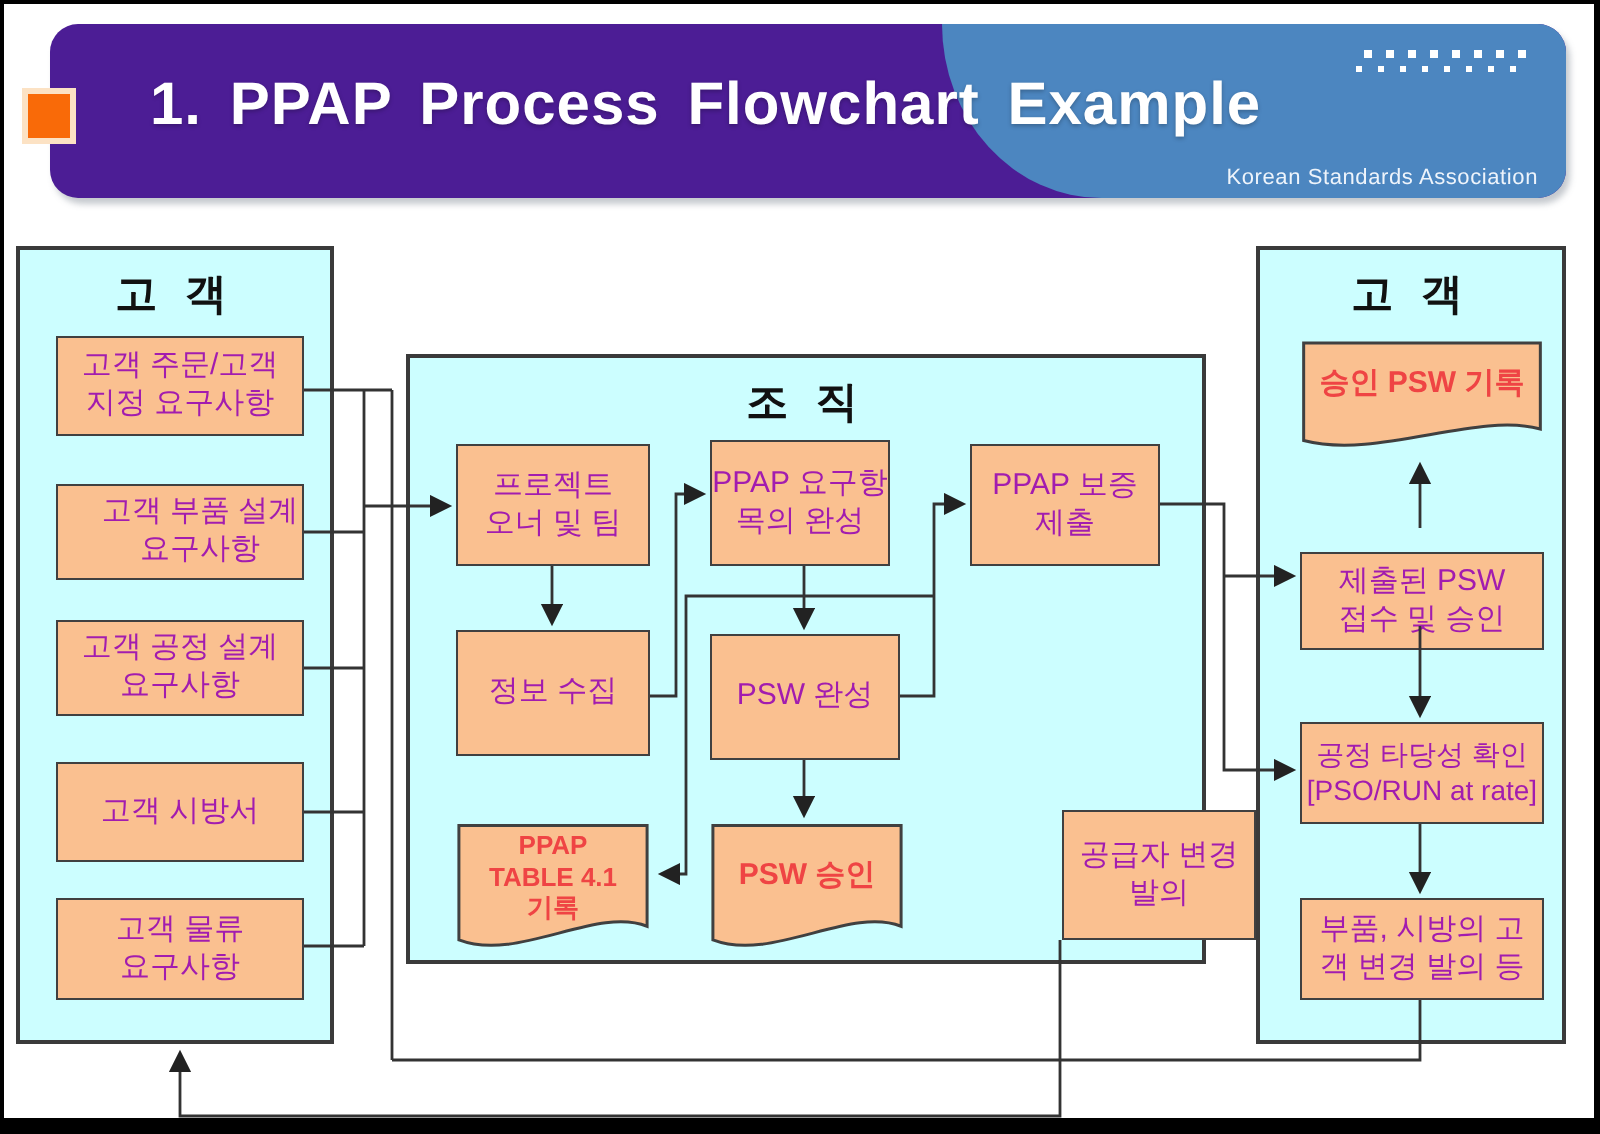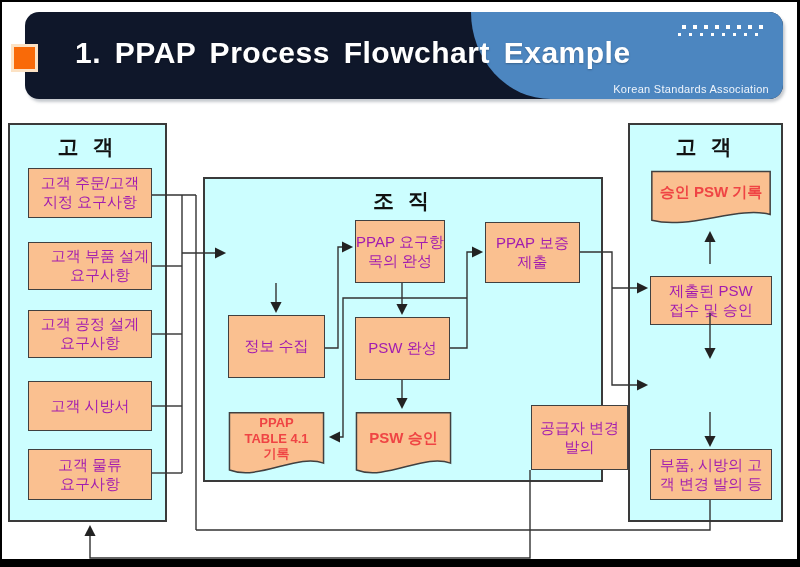--- a/index.html
+++ b/index.html
@@ -5,21 +5,21 @@
   html,body{margin:0;padding:0;background:#e9e9e9;}
   .slide{
     position:relative;width:800px;height:567px;background:#ffffff;
     font-family:"Liberation Sans","DejaVu Sans",sans-serif;overflow:hidden;
   }
   .frame{position:absolute;inset:0;border:2px solid #000;border-right:3px solid #000;border-bottom:8px solid #000;pointer-events:none;z-index:9;}
 
   
   .header{
     position:absolute;left:25px;top:12px;width:758px;height:87px;
-    background:#0f172a;border-radius:14px;overflow:hidden;
+    background:#4c1d95;border-radius:14px;overflow:hidden;
     box-shadow:2px 3px 3px rgba(90,100,115,.35);
   }
   .header-light{
     position:absolute;top:0;right:0;width:312px;height:100%;
     background:#4C86C0;border-bottom-left-radius:110px 120px;
   }
   .header-title{
     position:absolute;left:50px;top:24px;color:#ffffff;font-size:30px;font-weight:bold;
     letter-spacing:.5px;word-spacing:5px;white-space:nowrap;
     text-shadow:0 1px 2px rgba(0,0,0,.25);
@@ -112,20 +112,22 @@
 
   <div class="node" style="left: 28px; top: 168px; width: 124px; height: 50px; font-size: 15px;">고객 주문/고객
 지정 요구사항</div>
     <div class="node" style="left: 28px; top: 242px; width: 124px; height: 48px; font-size: 15px; padding-left: 20px;">고객 부품 설계
 요구사항</div>
     <div class="node" style="left: 28px; top: 310px; width: 124px; height: 48px; font-size: 15px;">고객 공정 설계
 요구사항</div>
     <div class="node" style="left: 28px; top: 381px; width: 124px; height: 50px; font-size: 15px;">고객 시방서</div>
     <div class="node" style="left: 28px; top: 449px; width: 124px; height: 51px; font-size: 15px;">고객 물류
 요구사항</div>
+    <div class="node" style="left: 228px; top: 222px; width: 97px; height: 61px; font-size: 15px;">프로젝트
+오너 및 팀</div>
     <div class="node" style="left: 355px; top: 220px; width: 90px; height: 63px; font-size: 15px;">PPAP 요구항
 목의 완성</div>
     <div class="node" style="left: 355px; top: 317px; width: 95px; height: 63px; font-size: 15px;">PSW 완성</div>
     <div class="node" style="left: 228px; top: 315px; width: 97px; height: 63px; font-size: 15px;">정보 수집</div>
     <div class="doc" style="left: 228px; top: 411px; width: 97px; height: 68px; font-size: 13px;">
       <svg viewBox="0 0 100 60" preserveAspectRatio="none">
         <path d="M1.5,1.5 L98.5,1.5 L98.5,46 C72,37 32,62 1.5,52 Z" fill="#FAC090" stroke="#404040" stroke-width="1.5" vector-effect="non-scaling-stroke"></path>
       </svg>
       <span class="lbl">PPAP
 TABLE 4.1
@@ -142,20 +144,22 @@
     <div class="node" style="left: 483px; top: 405px; width: 97px; height: 65px; font-size: 15px; margin-left: 48px;">공급자 변경
 발의</div>
     <div class="doc" style="left: 650px; top: 170px; width: 122px; height: 58px; font-size: 15px;">
       <svg viewBox="0 0 100 60" preserveAspectRatio="none">
         <path d="M1.5,1.5 L98.5,1.5 L98.5,46 C72,37 32,62 1.5,52 Z" fill="#FAC090" stroke="#404040" stroke-width="1.5" vector-effect="non-scaling-stroke"></path>
       </svg>
       <span class="lbl">승인 PSW 기록</span>
     </div>
     <div class="node" style="left: 650px; top: 264px; width: 122px; height: 49px; font-size: 15px; margin-top: 12px;">제출된 PSW
 접수 및 승인</div>
+    <div class="node" style="left: 650px; top: 361px; width: 122px; height: 51px; font-size: 14px;">공정 타당성 확인
+[PSO/RUN at rate]</div>
     <div class="node" style="left: 650px; top: 449px; width: 122px; height: 51px; font-size: 15px;">부품, 시방의 고
 객 변경 발의 등</div>
     <svg class="wires" width="800" height="567" viewBox="0 0 800 567">
     <defs>
       <marker id="arr" markerWidth="9" markerHeight="9" refX="6.5" refY="4" orient="auto">
         <path d="M0,0 L8,4 L0,8 Z" fill="#222"></path>
       </marker>
     </defs>
     <g>
       <polyline points="152,195 196,195"></polyline>

